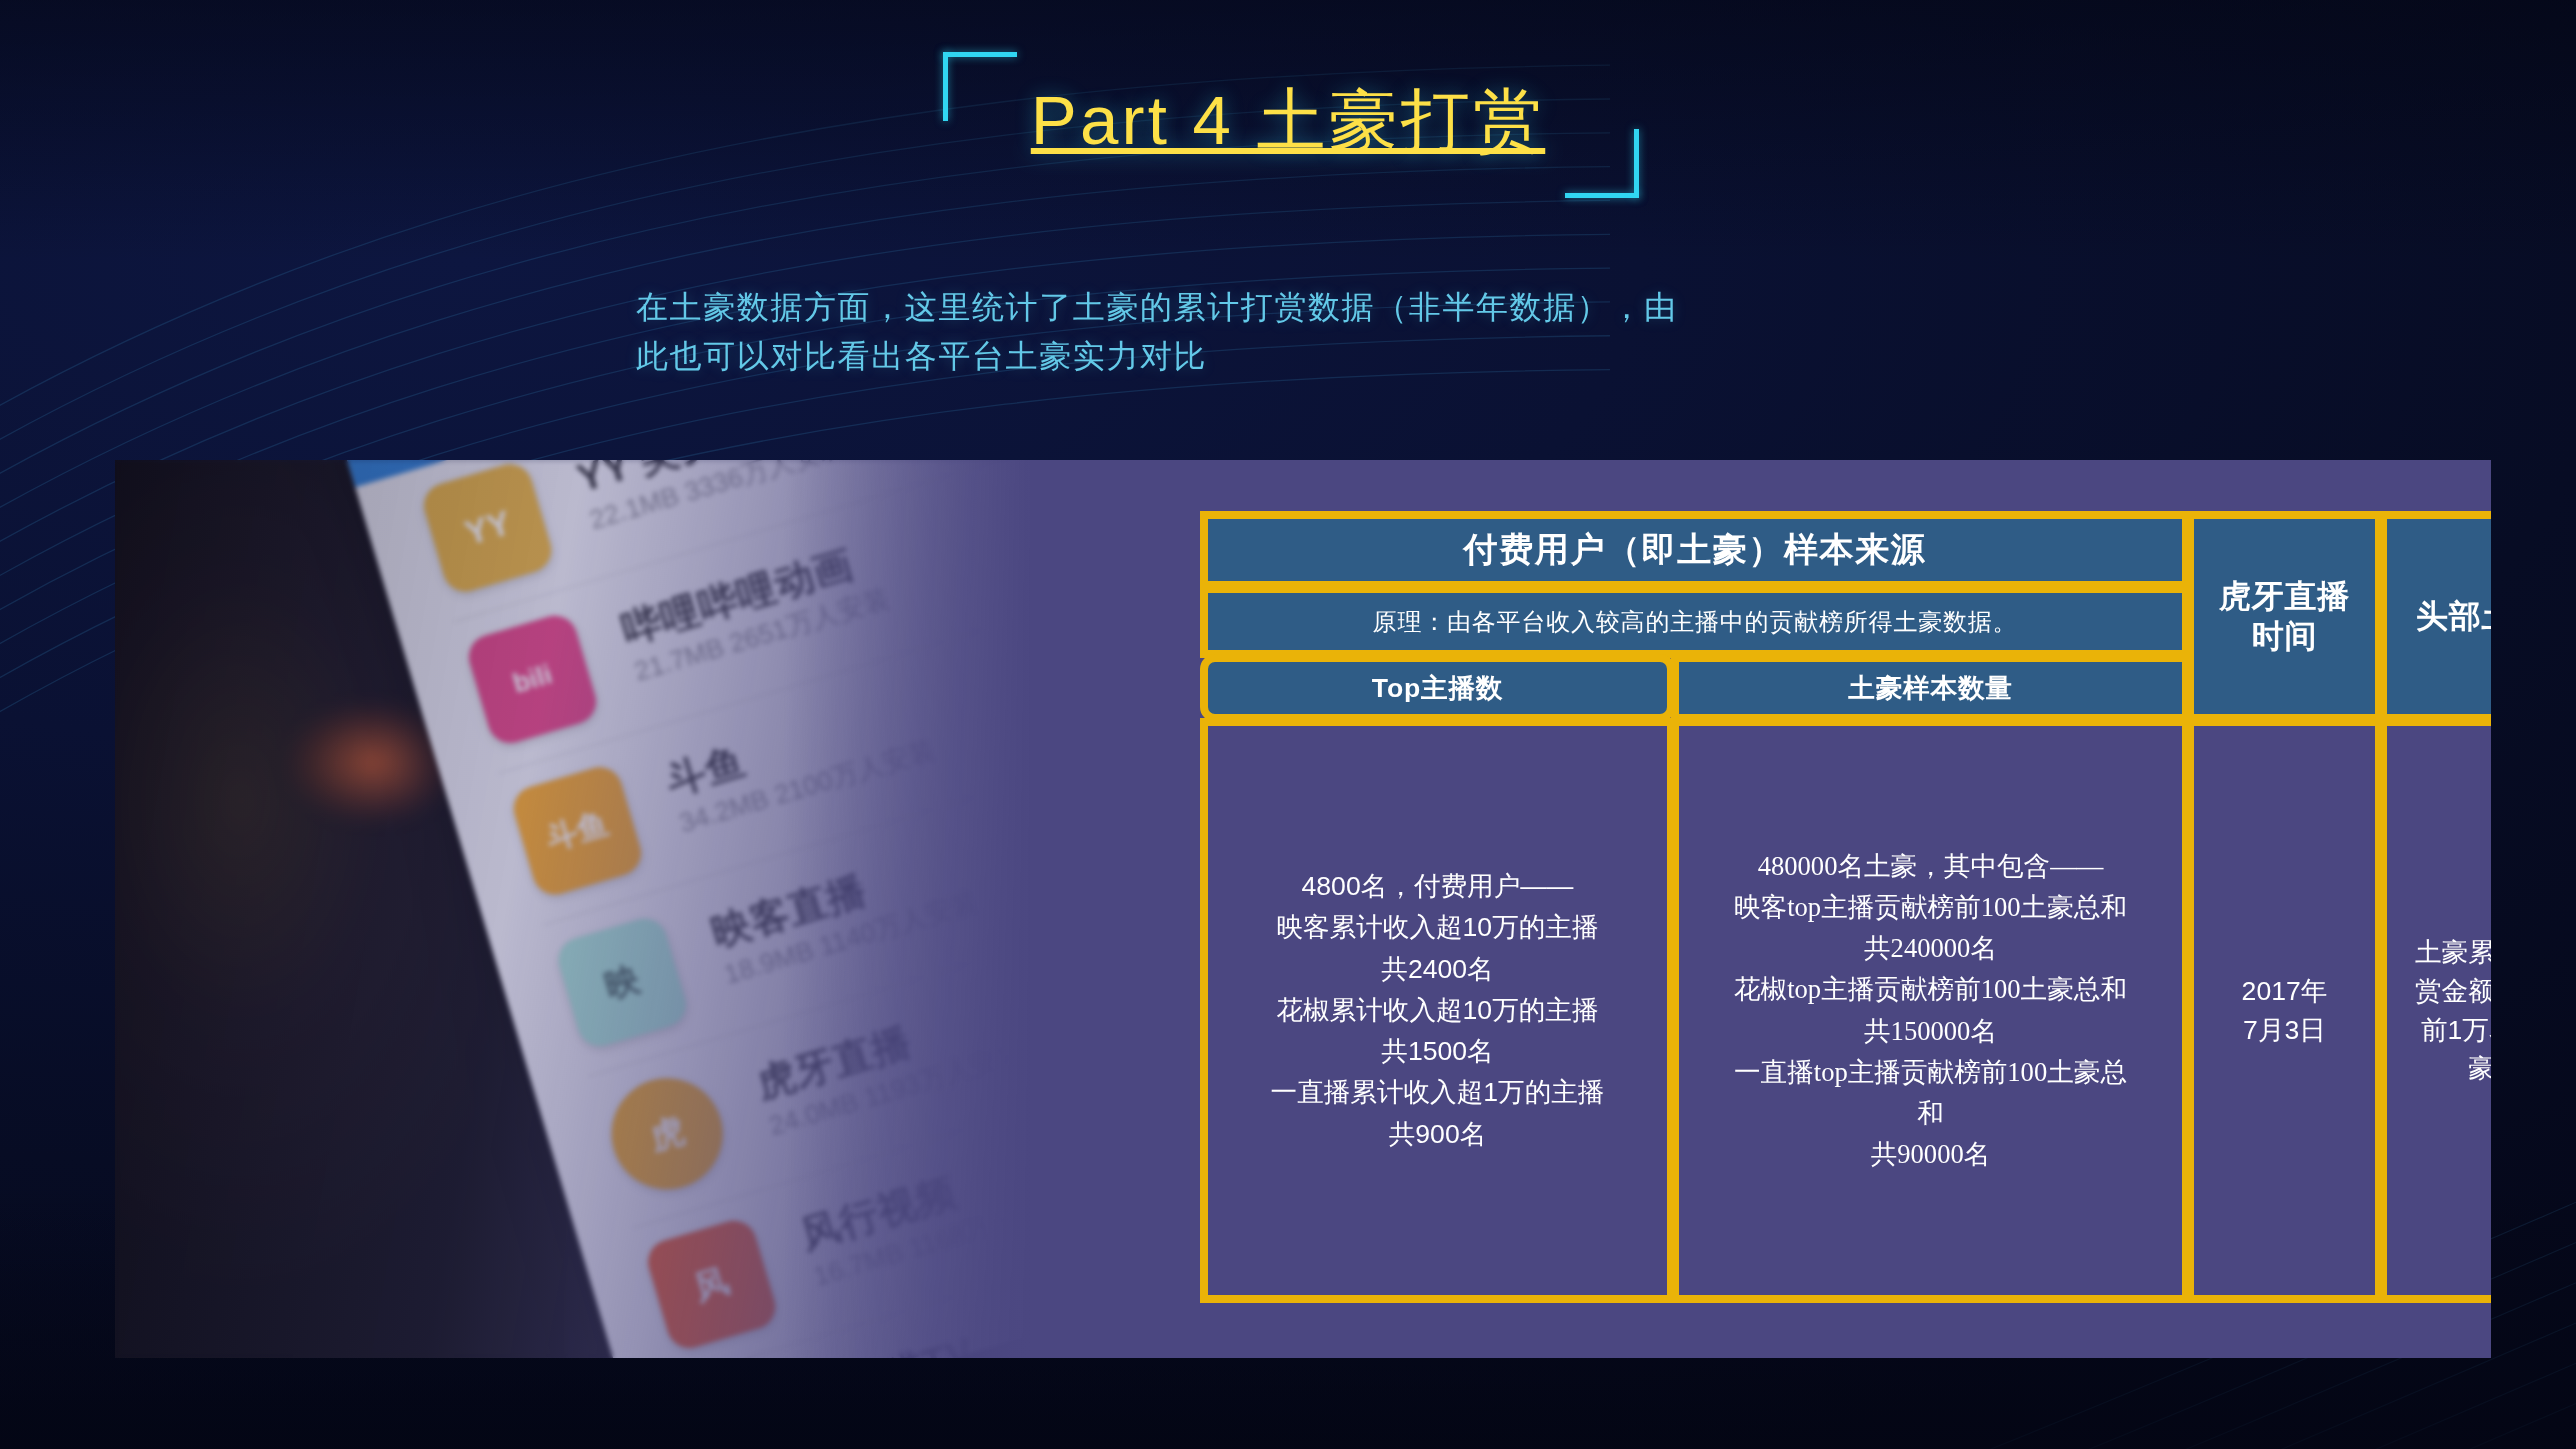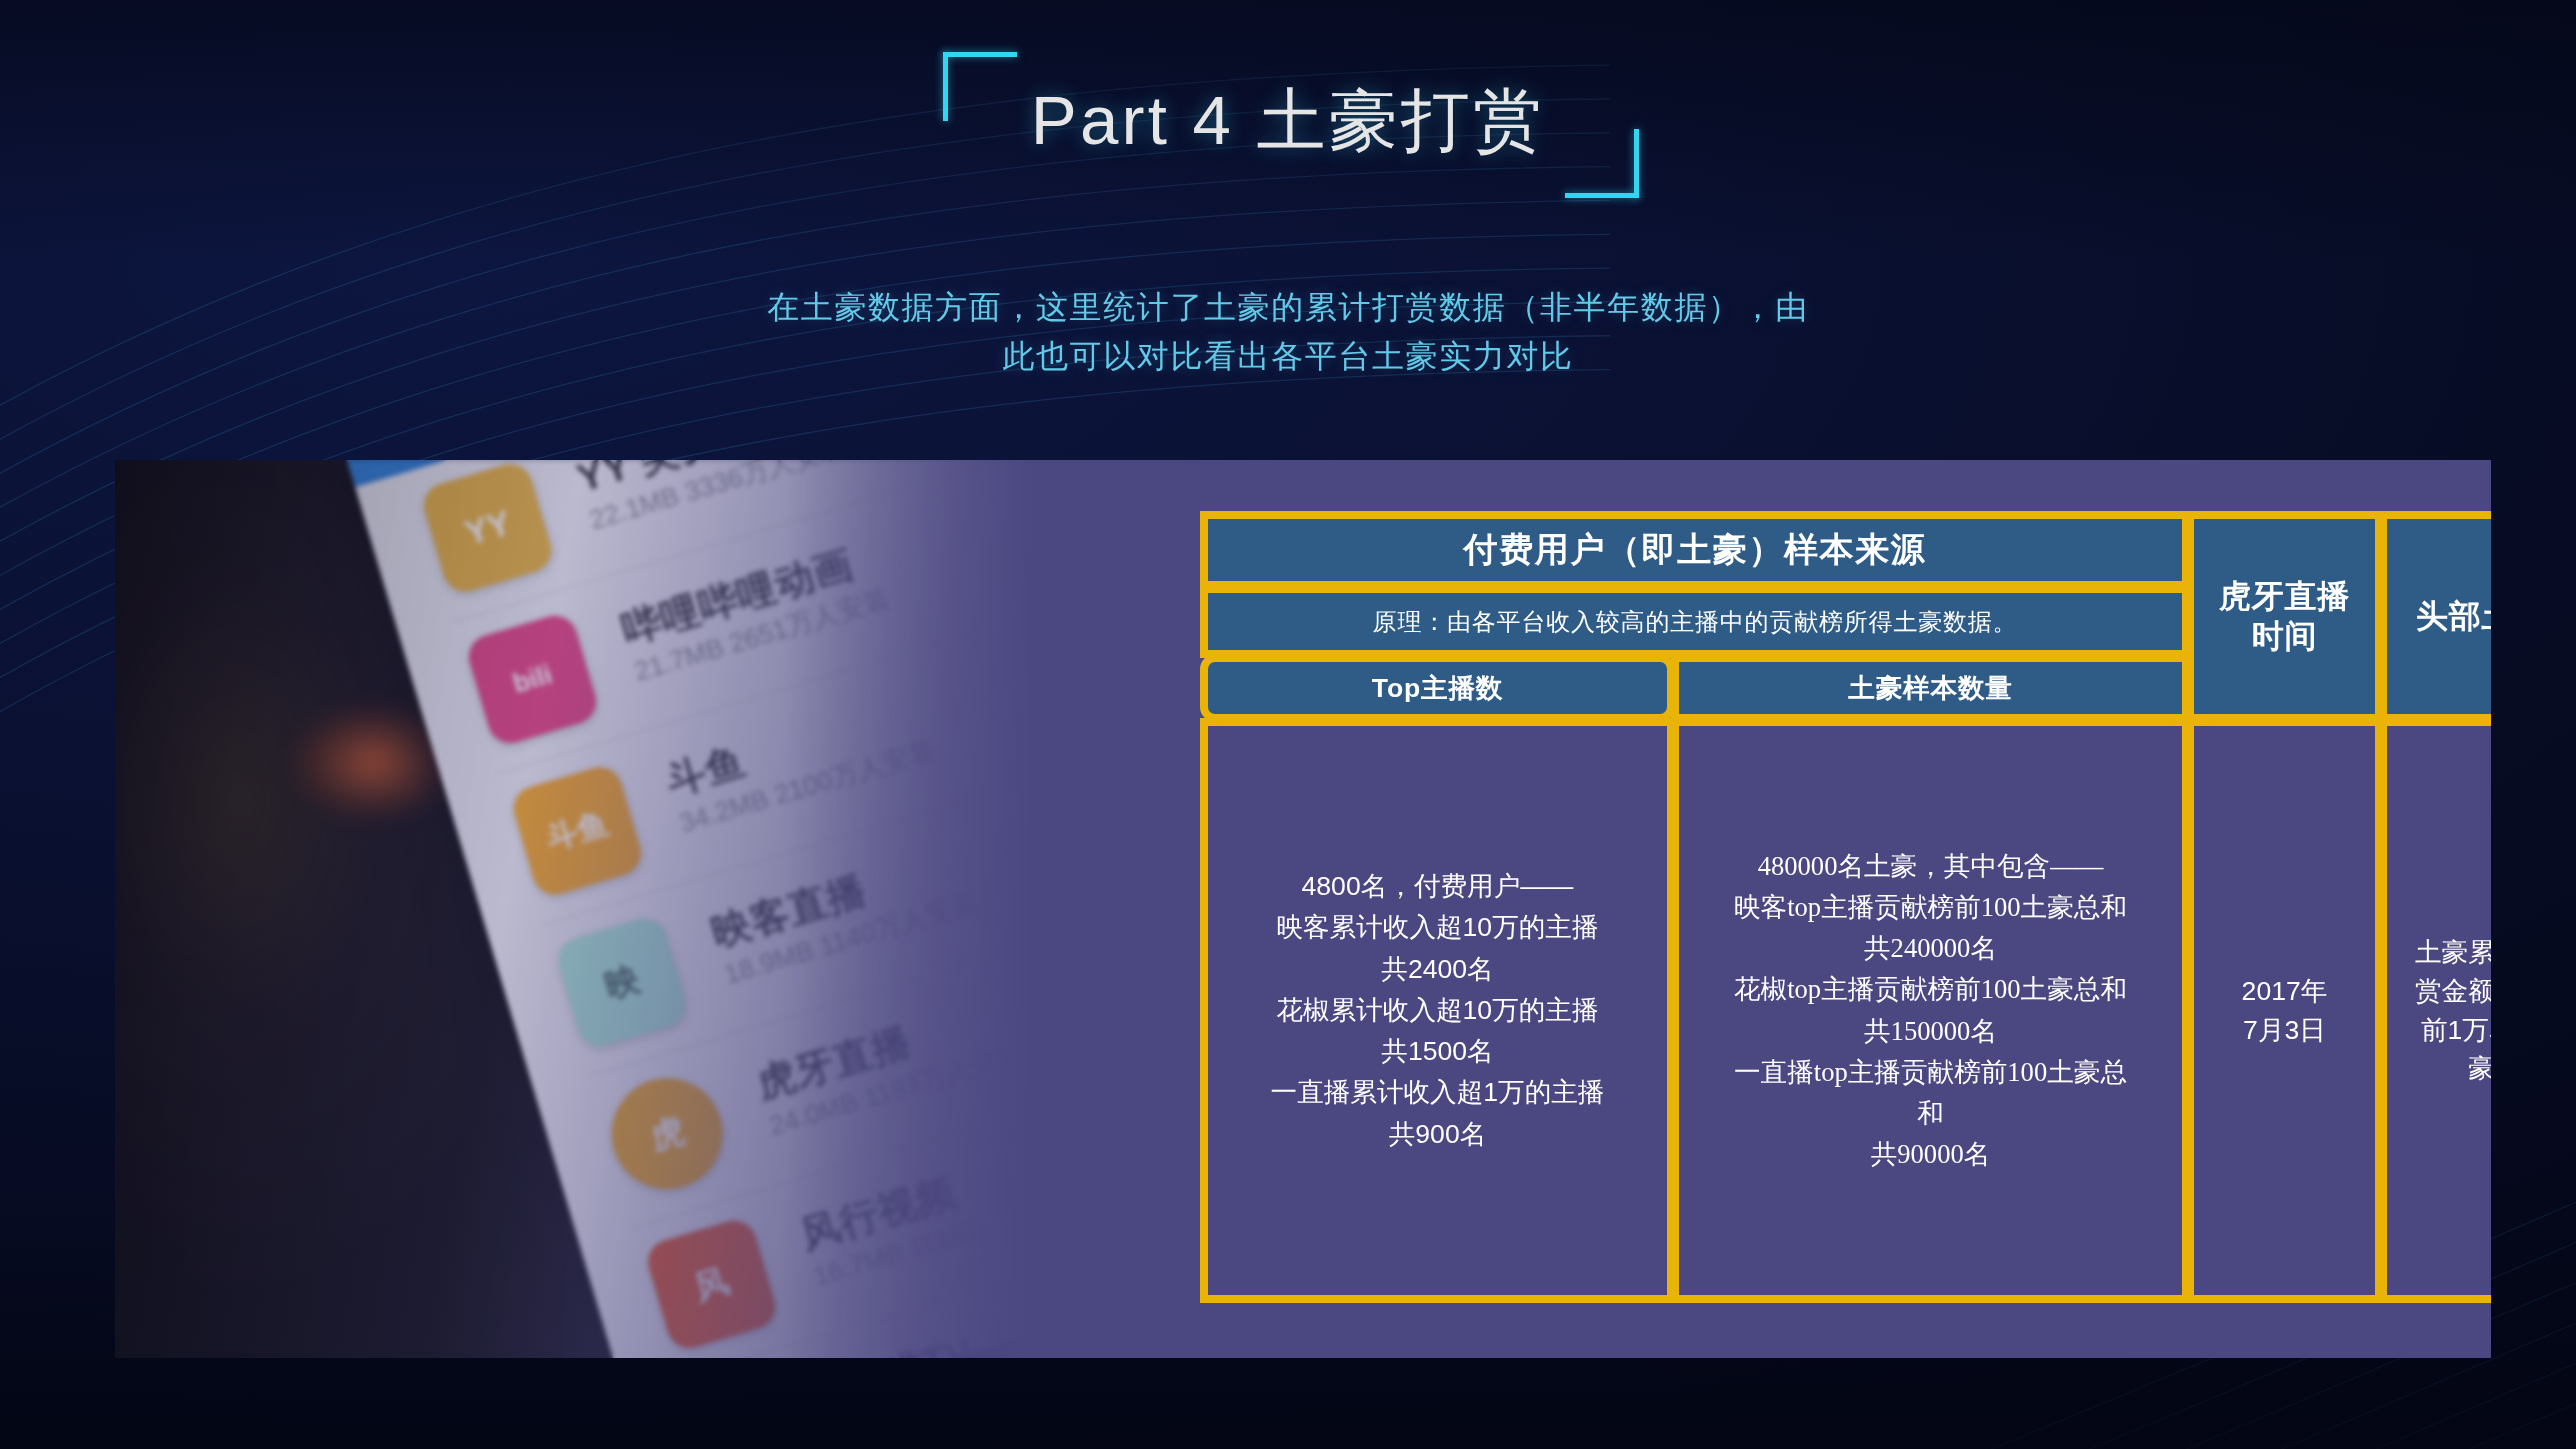--- a/index.html
+++ b/index.html
@@ -29,36 +29,37 @@
   }
 
   
   #title-wrap{
     position:absolute;left:0;right:0;top:56px;height:129px;
     display:flex;align-items:center;justify-content:center;
   }
   #title-inner{position:relative;display:inline-block;padding:0 97px;}
   #title-text{
     font-size:69px;line-height:1;letter-spacing:3.2px;
-    color:#e5e5e5;font-weight:400;white-space:nowrap;
+    color:#fde047;font-weight:400;white-space:nowrap;
     text-shadow:0 0 19.3px rgba(49,214,242,.38);
+    text-decoration:underline;
   }
   .brk{position:absolute;width:74px;height:69px;}
   .brk i{position:absolute;background:#31d6f2;box-shadow:0 0 8px rgba(49,214,242,.55);}
   #brk-tl{left:9.7px;top:-34px;}
   #brk-tl i.h{left:0;top:0;width:74px;height:4.8px;}
   #brk-tl i.v{left:0;top:0;width:4.8px;height:69px;}
   #brk-br{right:3.2px;bottom:-43px;}
   #brk-br i.h{right:0;bottom:0;width:74px;height:4.8px;}
   #brk-br i.v{right:0;bottom:0;width:4.8px;height:69px;}
 
   
   #subtitle{
     position:absolute;left:50%;transform:translateX(-50%);top:283px;
-    width:1304px;text-align:center;
+    width:1304px;
     color:#63c9e8;font-size:32px;line-height:1.52;letter-spacing:1.6px;
     text-shadow:0 0 13px rgba(60,170,215,.30);
   }
   #subtitle .ln{display:block;}
 
   
   #panel{
     position:absolute;left:115px;top:460px;width:2376px;height:898px;
     background:#4b4781;overflow:hidden;
   }

